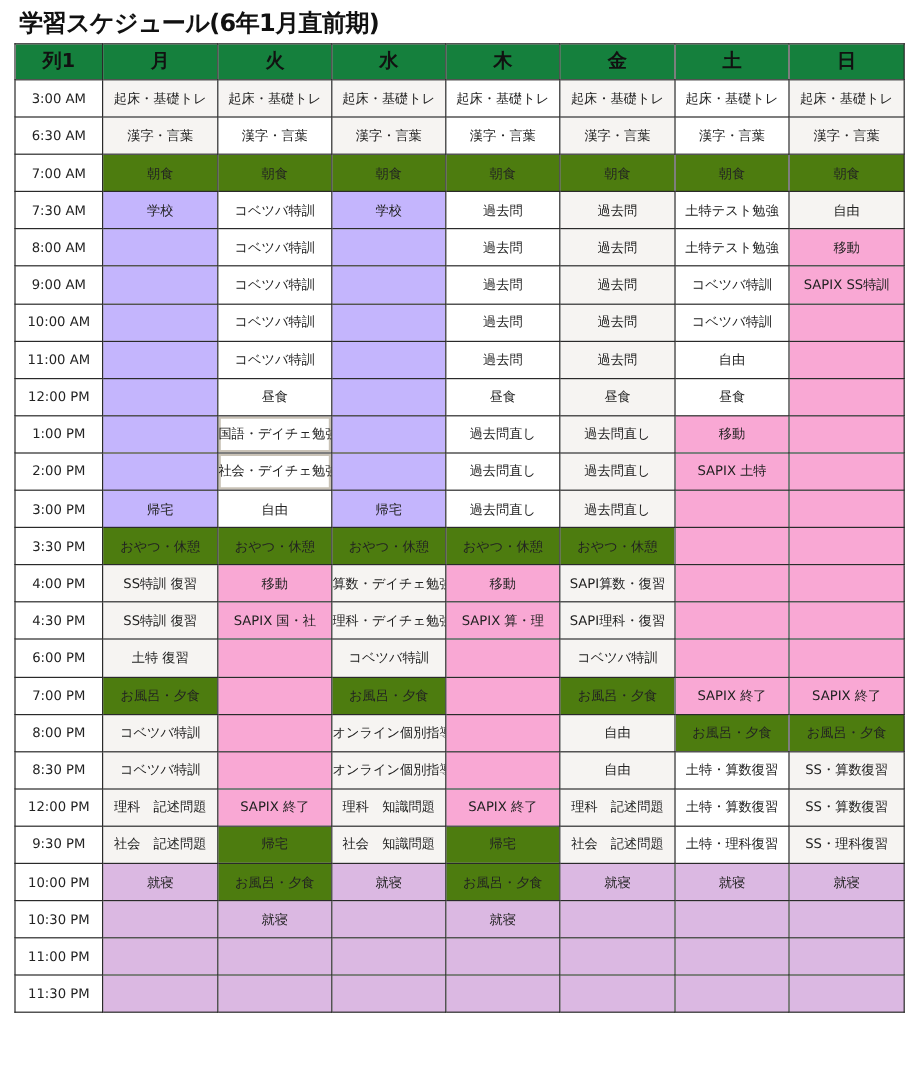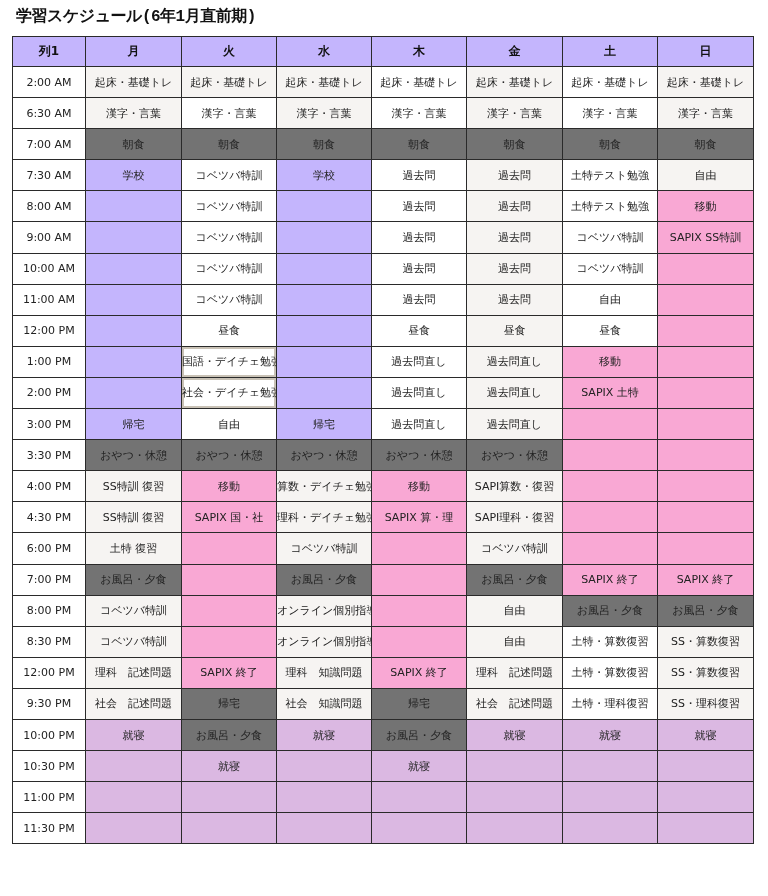--- a/index.html
+++ b/index.html
@@ -1,27 +1,27 @@
 <!DOCTYPE html>
 <html><head>
 <meta charset="utf-8">
 <style>
   html,body{margin:0;padding:0;background:#ffffff;}
   body{width:768px;height:896px;position:relative;overflow:hidden;font-family:"DejaVu Sans","Liberation Sans",sans-serif;color:#222;}
-  .title{position:absolute;left:16px;top:6px;font-size:16px;font-weight:bold;letter-spacing:-0.5px;color:#111;white-space:nowrap;font-family:Liberation Mono, monospace;}
+  .title{position:absolute;left:16px;top:6px;font-size:20px;font-weight:bold;letter-spacing:-0.5px;color:#111;white-space:nowrap;}
   table.sched{position:absolute;left:12px;top:36px;border-collapse:collapse;table-layout:fixed;width:741px;}
   table.sched td, table.sched th{border:1.5px solid #2a2a2a;text-align:center;vertical-align:middle;padding:0;font-size:11px;white-space:nowrap;overflow:hidden;}
-  table.sched th{height:29px;background:#c4b5fd;font-size:12px;font-weight:bold;color:#111;margin-left:29px;}
+  table.sched th{height:29px;background:#15803d;font-size:16px;font-weight:bold;color:#111;margin-left:29px;}
   table.sched td{height:30.1px;}
   td.time{background:#ffffff;font-size:11px;color:#222;}
   th.sat{color:#2f6fb8;}
   th.sun{color:#e03a2a;}
   .w{background:#ffffff;}
   .g{background:#f6f4f2;}
-  .y{background:#737373;}
+  .y{background:#4d7c0f;}
   .o{background:#f9a8d4;}
   .gr{background:#c4b5fd;}
   .p{background:#dbb8e2;margin-left:38px;}
   .sm{font-size:9.5px;}
   .boxed{box-shadow:inset 0 0 0 2px #c9c2b6;}
 </style>
 </head>
 <body>
 
 <div class="title">学習スケジュール(6年1月直前期)</div>
@@ -44,21 +44,21 @@
       <th>火</th>
       <th>水</th>
       <th>木</th>
       <th>金</th>
       <th class="sat">土</th>
       <th class="sun">日</th>
     </tr>
   </thead>
   <tbody id="sched-body">
       <tr>
-        <td class="time">2:00 AM</td>
+        <td class="time">3:00 AM</td>
         <td class="g">起床・基礎トレ</td>
         <td class="g">起床・基礎トレ</td>
         <td class="g">起床・基礎トレ</td>
         <td class="w">起床・基礎トレ</td>
         <td class="g">起床・基礎トレ</td>
         <td class="w">起床・基礎トレ</td>
         <td class="g">起床・基礎トレ</td>
       </tr>
       <tr>
         <td class="time">6:30 AM</td>

